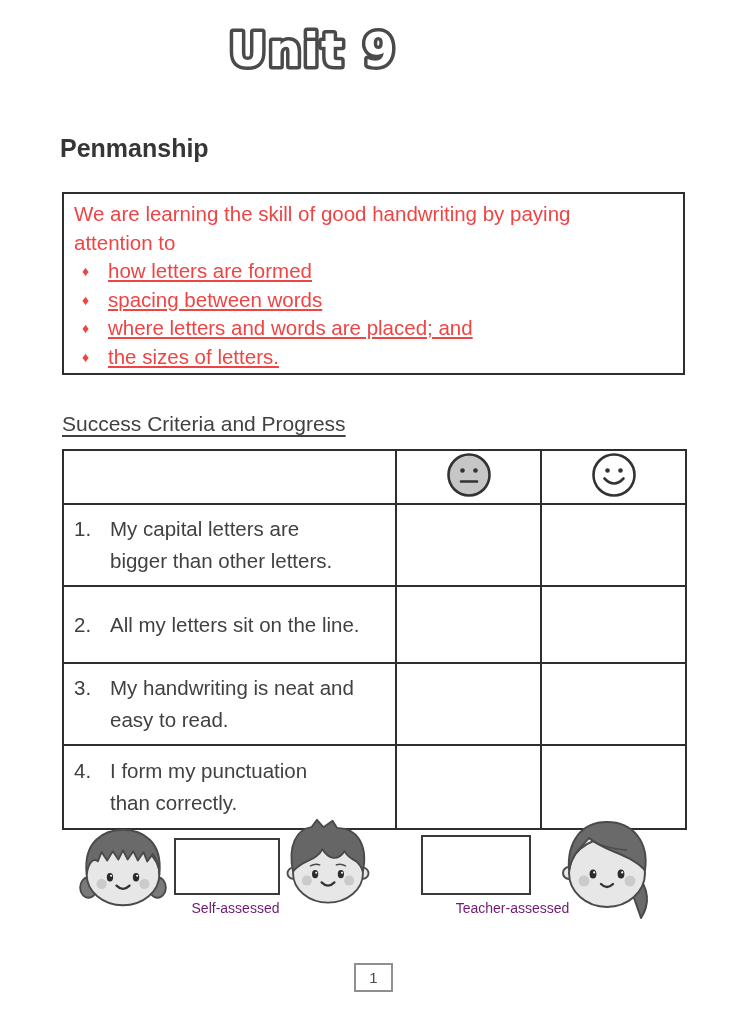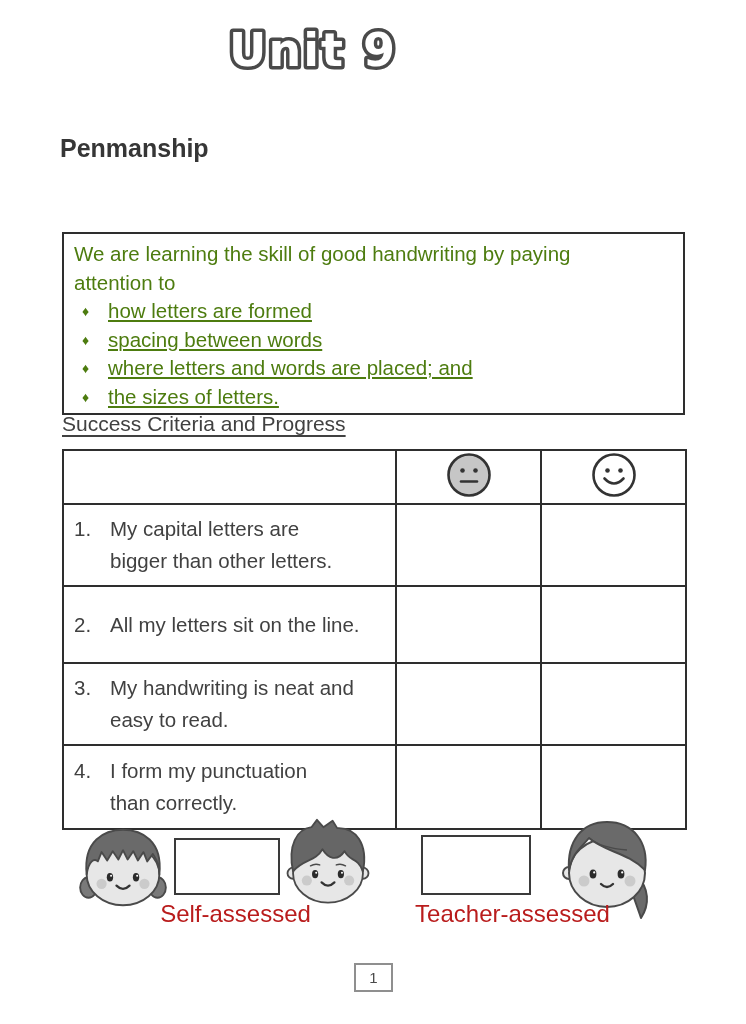--- a/index.html
+++ b/index.html
@@ -32,21 +32,21 @@
   .section-title {
     position: absolute; top: 134px; left: 60px;
     font-size: 25px; font-weight: bold; color: #363636;
   }
 
   
   .learning-box {
     position: absolute; top: 192px; left: 62px; width: 623px; height: 183px;
     border: 2px solid #2e2e2e;
     padding: 6px 12px 6px 10px;
-    font-size: 20.5px; line-height: 28.5px; color: #4d7c0f; margin-top: 40px;
+    font-size: 20.5px; line-height: 28.5px; color: #ef4444;
   }
   .bullet-row { display: flex; }
   .bullet-glyph { width: 34px; flex: 0 0 34px; text-align: left; padding-left: 8px; font-size: 14px; }
   .bullet-text { flex: 1; text-decoration: underline; }
 
   
   .progress-heading {
     position: absolute; top: 412px; left: 62px;
     font-size: 21px; color: #414141;
     text-decoration: underline;
@@ -74,21 +74,21 @@
   .row-num { width: 36px; flex: 0 0 36px; }
   .row-text { flex: 1; }
 
   
   .assess-face { position: absolute; }
   .assess-box {
     position: absolute; background: #fff; border: 2.5px solid #3a3a3a;
   }
   .assess-box.self { top: 838px; left: 174px; width: 106px; height: 57px; }
   .assess-box.teacher { top: 835px; left: 421px; width: 110px; height: 60px; }
-  .assess-label { position: absolute; font-size: 24px; color: #b91c1c; }
+  .assess-label { position: absolute; font-size: 14px; color: #701a75; }
   .assess-label.self { top: 900px; left: 128px; width: 215px; text-align: center; }
   .assess-label.teacher { top: 900px; left: 400px; width: 225px; text-align: center; }
 
   
   .page-num-box {
     position: absolute; top: 963px; left: 354px; width: 39px; height: 29px;
     border: 2px solid #8f8f8f; background: #fff;
     display: flex; align-items: center; justify-content: center;
     font-size: 15px; color: #4a4a4a;
   }

